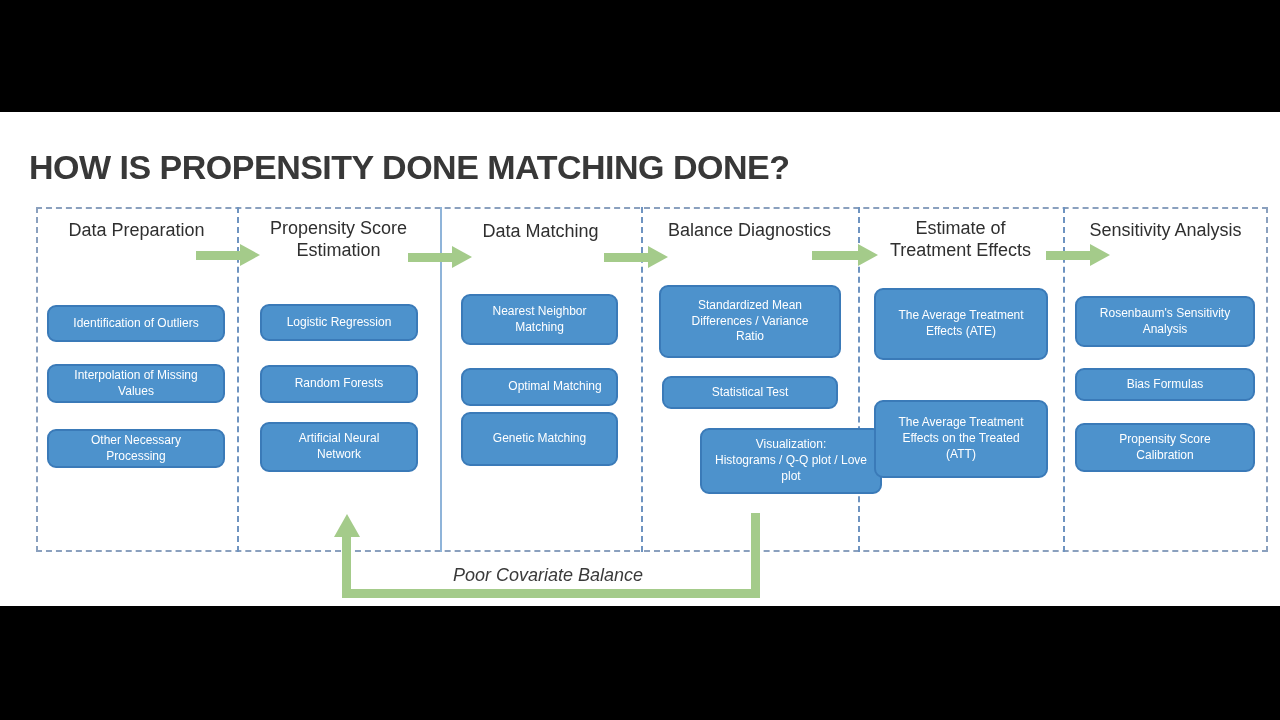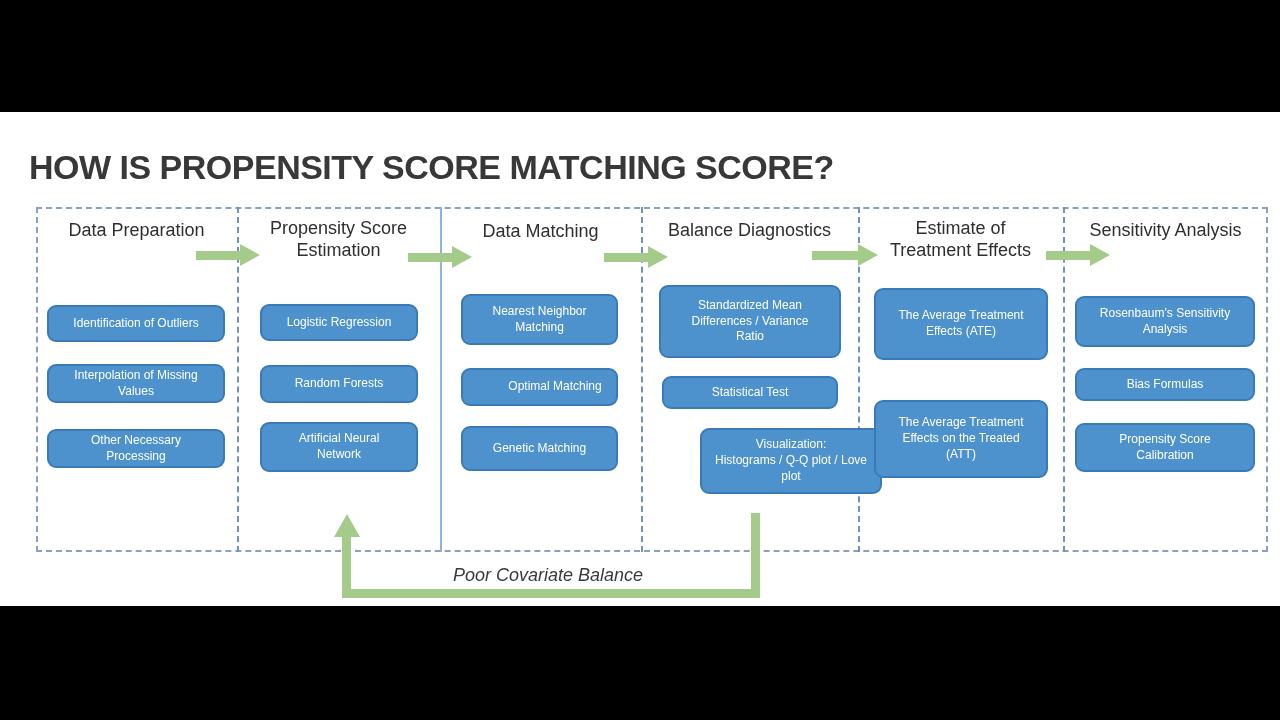--- a/index.html
+++ b/index.html
@@ -37,21 +37,21 @@
              border-bottom:23px solid #a4cb8a; }
   .fb-label { position:absolute; left:398px; top:453px; width:300px; text-align:center;
               font-size:18px; font-style:italic; color:#3a3a3a; }
 </style>
 </head>
 <body>
 
 <div class="frame">
   <div class="stage">
 
-    <div class="title">HOW IS PROPENSITY SCORE MATCHING SCORE?</div>
+    <div class="title">HOW IS PROPENSITY DONE MATCHING DONE?</div>
 
     <div class="flow-container"></div>
 
     <div class="sep dashed" style="left:237px;"></div>
     <div class="sep solid" style="left:440px;"></div>
     <div class="sep dashed" style="left:641px;"></div>
     <div class="sep dashed" style="left:858px;"></div>
     <div class="sep dashed" style="left:1063px;"></div>
 
     <div class="col-header" style="left:36px;   width:201px; top:108px;">Data Preparation</div>
@@ -91,21 +91,21 @@
 Processing</div>
 
     <div class="node" style="left:260px; width:158px; top:192px; height:37px;">Logistic Regression</div>
     <div class="node" style="left:260px; width:158px; top:253px; height:38px;">Random Forests</div>
     <div class="node" style="left:260px; width:158px; top:310px; height:50px;">Artificial Neural
 Network</div>
 
     <div class="node" style="left:461px; width:157px; top:182px; height:51px;">Nearest Neighbor
 Matching</div>
     <div class="node" style="left:461px; width:157px; top:256px; height:38px;padding-left:36px;">Optimal Matching</div>
-    <div class="node" style="left:461px; width:157px; top:314px; height:45px;">Genetic Matching</div>
+    <div class="node" style="left:461px; width:157px; top:300px; height:54px;">Genetic Matching</div>
 
     <div class="node" style="left:659px; width:182px; top:173px; height:73px;">Standardized Mean
 Differences / Variance
 Ratio</div>
     <div class="node" style="left:662px; width:176px; top:264px; height:33px;">Statistical Test</div>
     <div class="node" style="left:659px; width:182px; top:316px; height:66px;margin-left:41px;">Visualization:
 Histograms / Q-Q plot / Love
 plot</div>
 
     <div class="node" style="left:874px; width:174px; top:176px; height:72px;">The Average Treatment

